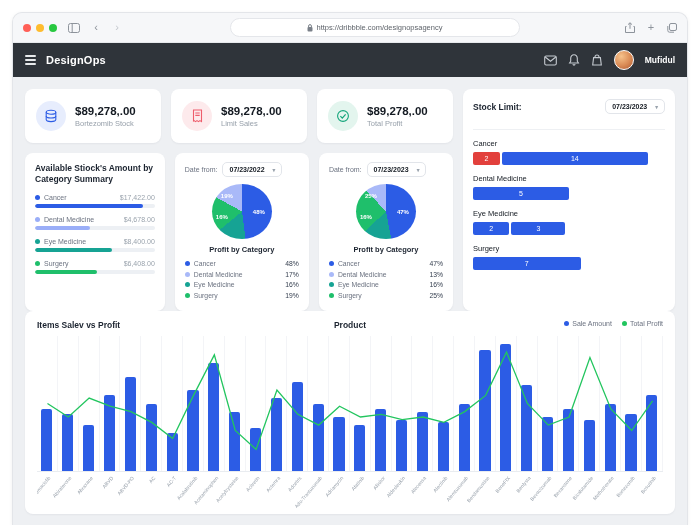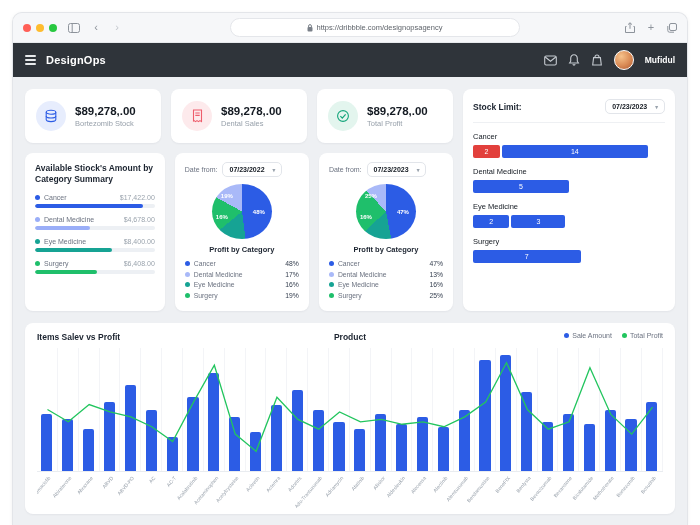--- a/index.html
+++ b/index.html
@@ -34,21 +34,21 @@
   .search input { background:transparent; border:none; outline:none; width:100%;
     color:#d6dadf; font-size:8px; font-family:"Liberation Sans", sans-serif; }
   .search input::placeholder { color:#8d949b; }
   .nav-right { margin-left:auto; display:flex; align-items:center; gap:11px; }
   .nav-icon { display:inline-flex; cursor:pointer; }
   .avatar { width:20px; height:20px; border-radius:50%; border:1.5px solid #ffffff;
     background:radial-gradient(circle at 35% 30%, #f6c28b 0%, #d98a55 55%, #a85632 100%); }
   .username { color:#ffffff; font-size:8.5px; font-weight:bold; }
 
   
-  .content { padding:12px; height:449px; display:flex; flex-direction:column; gap:12px; }
+  .content { padding:12px; height:449px; display:flex; flex-direction:column; gap:0; }
   .card { background:#ffffff; border-radius:8px; box-shadow:0 1px 2px rgba(16,24,40,.05); }
 
   .top { display:flex; gap:10px; flex:0 0 auto; }
   .left-col { flex:1; display:flex; flex-direction:column; gap:10px; min-width:0; }
 
   .stats-row { display:flex; gap:10px; height:54px; }
   .stat-card { flex:1; display:flex; align-items:center; gap:9px; padding:0 11px; }
   .stat-icon { width:30px; height:30px; border-radius:50%; flex:0 0 auto;
     display:flex; align-items:center; justify-content:center; }
   .stat-value { font-size:11.5px; font-weight:bold; color:#141a22; }
@@ -77,21 +77,21 @@
   .pl-a { right:7px; top:45%; }
   .pl-b { left:9px; top:16%; }
   .pl-c { left:4px; top:54%; }
   .pie-title { text-align:center; font-size:7.5px; font-weight:bold; margin:2px 0 6px; }
   .pl-row { display:flex; align-items:center; gap:4px; font-size:6.8px; color:#6b7280; margin-bottom:3.5px; }
   .pl-row .dot { width:5px; height:5px; border-radius:50%; flex:0 0 auto; }
   .pl-pct { margin-left:auto; color:#374151; }
 
   .stock-panel { width:212px; padding:10px; display:flex; flex-direction:column; flex:0 0 auto; }
   .sl-header { display:flex; align-items:center; justify-content:space-between;
-    padding-bottom:8px; border-bottom:1px solid #eef0f3; margin-bottom:9px; }
+    padding-bottom:15px; border-bottom:1px solid #eef0f3; margin-bottom:9px; }
   .sl-h-label { font-size:8.5px; font-weight:bold; }
   .sl-title-row { display:flex; align-items:center; justify-content:space-between; margin-bottom:9px; }
   .sl-title { font-size:9.5px; font-weight:bold; }
   .sl-legend { display:flex; gap:8px; font-size:6.5px; color:#6b7280; align-items:center; }
   .lg-dot { width:5px; height:5px; border-radius:50%; display:inline-block; margin-right:3px; }
   .sl-row { margin-bottom:9px; }
   .sl-row-label { font-size:7.5px; color:#141a22; margin-bottom:4px; }
   .sl-bars { display:flex; gap:2px; }
   .sl-bar { height:13px; border-radius:2px; color:#fff; font-size:7px;
     display:inline-flex; align-items:center; justify-content:center; }
@@ -212,21 +212,21 @@
           <div class="card stat-card">
             <span class="stat-icon" style="background: rgb(253, 234, 236); color: rgb(238, 93, 108);">
               <svg width="13" height="14" viewBox="0 0 13 14">
                   <path d="M2.5 1h8v11.6l-1.6-1-1.4 1-1.5-1-1.5 1-1.4-1-.6.4z" fill="none" stroke="currentColor" stroke-width="1.1"></path>
                   <line x1="4.3" y1="4" x2="8.7" y2="4" stroke="currentColor" stroke-width="1.1"></line>
                   <line x1="4.3" y1="6.4" x2="8.7" y2="6.4" stroke="currentColor" stroke-width="1.1"></line>
                 </svg>
             </span>
             <span>
               <div class="stat-value">$89,278,.00</div>
-              <div class="stat-label">Dental Sales</div>
+              <div class="stat-label">Limit Sales</div>
             </span>
           </div>
           <div class="card stat-card">
             <span class="stat-icon" style="background: rgb(227, 245, 238); color: rgb(18, 165, 122);">
               <svg width="14" height="14" viewBox="0 0 14 14">
                   <circle cx="7" cy="7" r="5.4" fill="none" stroke="currentColor" stroke-width="1.1"></circle>
                   <path d="M4.4 7.2l1.9 1.9 3.3-3.8" fill="none" stroke="currentColor" stroke-width="1.2"></path>
                 </svg>
             </span>
             <span>

